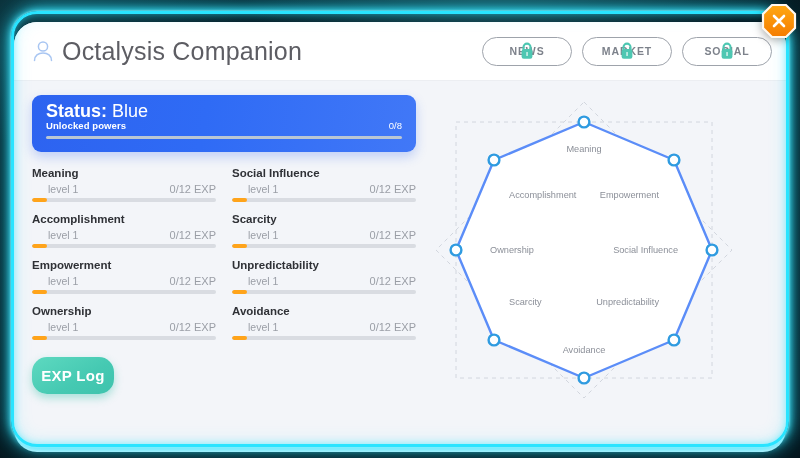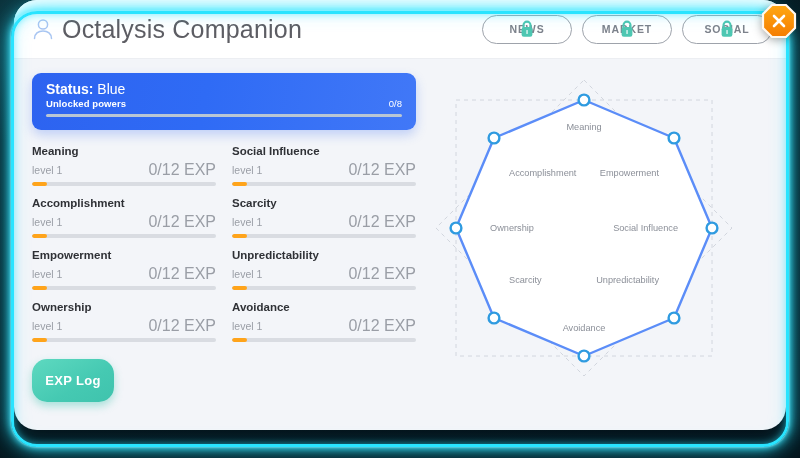--- a/index.html
+++ b/index.html
@@ -30,21 +30,21 @@
       0 0 34px rgba(41,228,255,.45),
       inset 0 0 7px rgba(41,228,255,.55),
       inset 0 0 18px rgba(41,228,255,.22);
     pointer-events: none;
     z-index: 4;
   }
 
   
   #panel {
     position: absolute;
-    left: 14px; top: 0;
+    left: 14px; top: 22px;
     width: 772px; height: 430px;
     border-radius: 23px;
     background: #f3f5f9;
     overflow: hidden;
     z-index: 2;
   }
 
   
   #header {
     height: 59px;
@@ -115,21 +115,21 @@
   
   #status-card {
     height: 57px;
     border-radius: 9px;
     background: linear-gradient(100deg, #2d63f0 0%, #2f6bf5 45%, #4178f7 100%);
     box-shadow: 0 5px 11px rgba(45,99,240,.26);
     padding: 7px 14px 0 14px;
     color: #fff;
     position: relative;
   }
-  #status-line { font-size: 14px; line-height: 18px; font-weight: 400; }
+  #status-line { font-size: 18px; line-height: 18px; font-weight: 400; }
   #status-label { font-weight: 700; }
   #status-value { font-weight: 400; }
   #status-sub-row {
     display: flex;
     align-items: baseline;
     justify-content: space-between;
     margin-top: 0px;
   }
   #status-sub { font-size: 9.5px; font-weight: 700; letter-spacing: .1px; }
   #status-count { font-size: 9.5px; font-weight: 400; }
@@ -153,43 +153,44 @@
   .stat-name {
     font-size: 11.5px;
     font-weight: 700;
     color: #2f3136;
     line-height: 14px;
   }
   .stat-meta {
     margin-top: 3px;
     display: flex;
     justify-content: space-between;
-    align-items: center;
+    align-items: flex-end;
+    margin-left: 16px;
   }
   .stat-level { font-size: 10.5px; color: #9a9ea6; }
-  .stat-exp { font-size: 16px; color: #9a9ea6; }
+  .stat-exp { font-size: 11px; color: #9a9ea6; }
   .stat-track {
     margin-top: 3px;
     height: 4px;
     border-radius: 2px;
     background: #d9dce2;
     overflow: hidden;
   }
   .stat-fill { height: 100%; width: 8%; background: #ffa41b; border-radius: 2px; }
 
   
   #exp-log-button {
     margin-top: 17px;
-    width: 82px; height: 43px;
+    width: 82px; height: 37px;
     border-radius: 15px;
     border: none;
     background: linear-gradient(150deg, #5ed9c0 0%, #45c9b2 60%, #3fc3ad 100%);
     color: #fff;
     font-family: inherit;
-    font-size: 13px;
+    font-size: 15px;
     font-weight: 700;
     letter-spacing: .3px;
     cursor: pointer;
     box-shadow: 0 4px 9px rgba(63,195,173,.42);
   }
 
   
   #radar-wrap {
     position: absolute;
     left: 18px; top: 5px;

